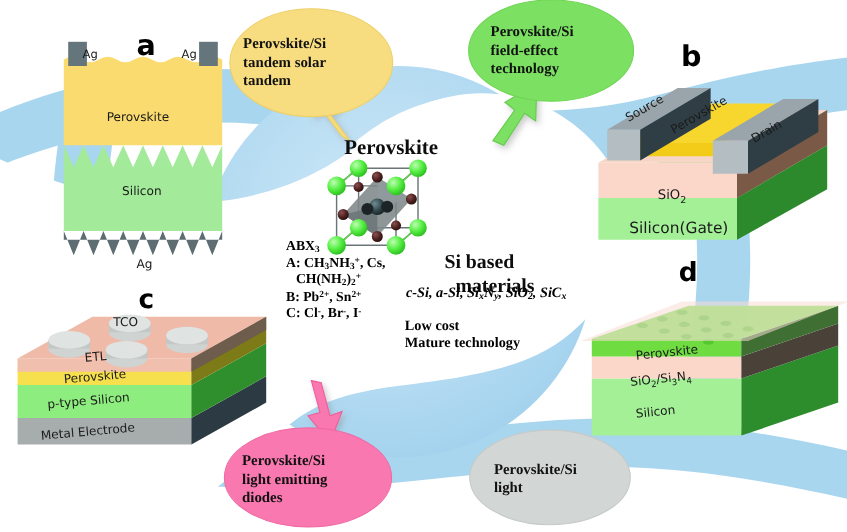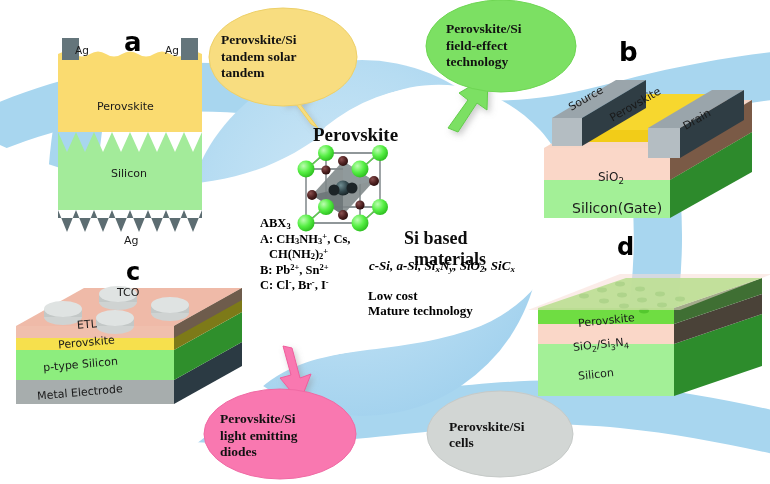--- a/index.html
+++ b/index.html
@@ -118,21 +118,21 @@
     </div>
   </div>
 
   <div class="abs" style="left:425px;top:390px;width:150px;height:90px;">
     <svg width="150" height="90" viewBox="0 0 150 90">
       <ellipse cx="75" cy="44" rx="73" ry="43" fill="#d2d6d4" stroke="#c6cac8" stroke-width="1"></ellipse>
     </svg>
     <div class="oval-text abs" style="left:0;top:0;width:150px;height:90px;padding:0 24px;font-size:13.5px;">
       <div>
         <div>Perovskite/Si</div>
-        <div>cells</div>
+        <div>light</div>
       </div>
     </div>
   </div>
 
   <div class="abs ctr-title" style="left:313px;top:124px;font-size:19px;">Perovskite</div>
 
   <svg class="abs" style="left:288px;top:143px;" width="110" height="96" viewBox="0 0 110 96">
     <defs>
       <radialGradient id="gA" cx="35%" cy="32%" r="70%">
         <stop offset="0%" stop-color="#bdfdb2"></stop>
@@ -297,21 +297,21 @@
           <ellipse cx="116" cy="18" rx="19" ry="8" fill="#dfe3e2"></ellipse>
         </g>
       <g>
           <ellipse cx="168" cy="37" rx="19" ry="8" fill="#cfd3d2"></ellipse>
           <rect x="149" y="29" width="38" height="8" fill="#c3c8c7"></rect>
           <ellipse cx="168" cy="29" rx="19" ry="8" fill="#dfe3e2"></ellipse>
         </g>
     </g>
   </svg>
   <div class="abs panel-letter" style="left:126px;top:258px;font-size:24px;">c</div>
-  <div class="abs lbl" style="left:117px;top:286px;font-size:11px;">TCO</div>
+  <div class="abs lbl" style="left:103px;top:286px;font-size:11px;">TCO</div>
   <div class="abs lbl" style="left:77px;top:318px;font-size:11px;transform:rotate(-5deg);">ETL</div>
   <div class="abs lbl" style="left:58px;top:336px;font-size:11px;transform:rotate(-5deg);">Perovskite</div>
   <div class="abs lbl" style="left:43px;top:358px;font-size:11px;transform:rotate(-5deg);">p-type Silicon</div>
   <div class="abs lbl" style="left:37px;top:386px;font-size:11px;transform:rotate(-5deg);">Metal Electrode</div>
 
   <svg class="abs" style="left:528px;top:270px;" width="244" height="150" viewBox="0 0 244 150">
 
     <polygon points="10,74 146,74 146,126 10,126" fill="#a3f097"></polygon>
     <polygon points="146,74 234,44 234,96 146,126" fill="#2d8c2c"></polygon>
 

